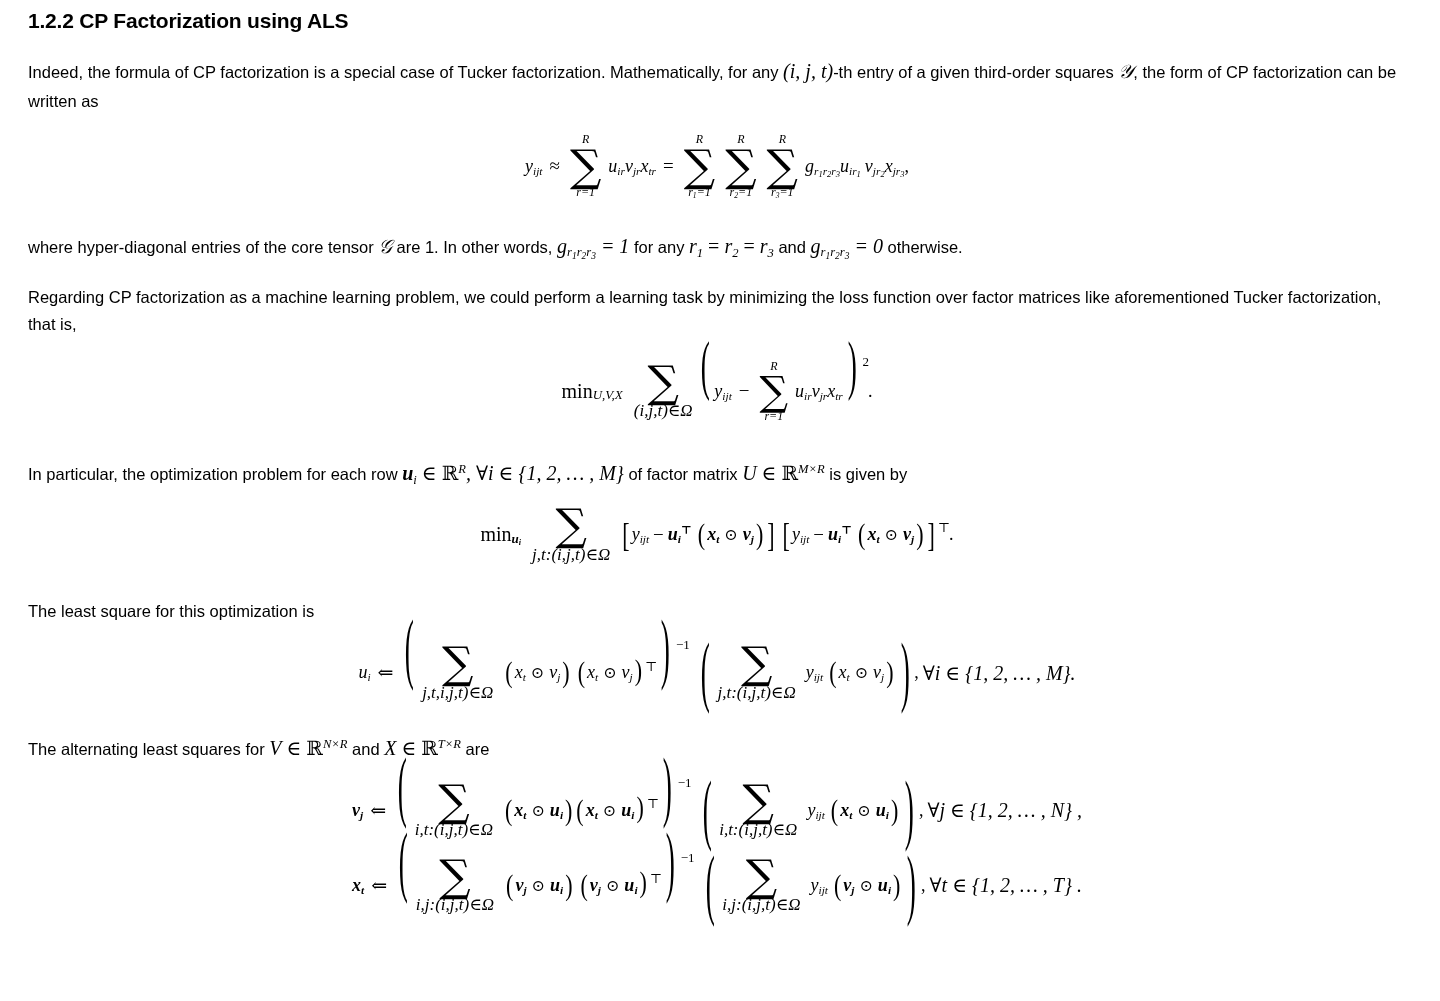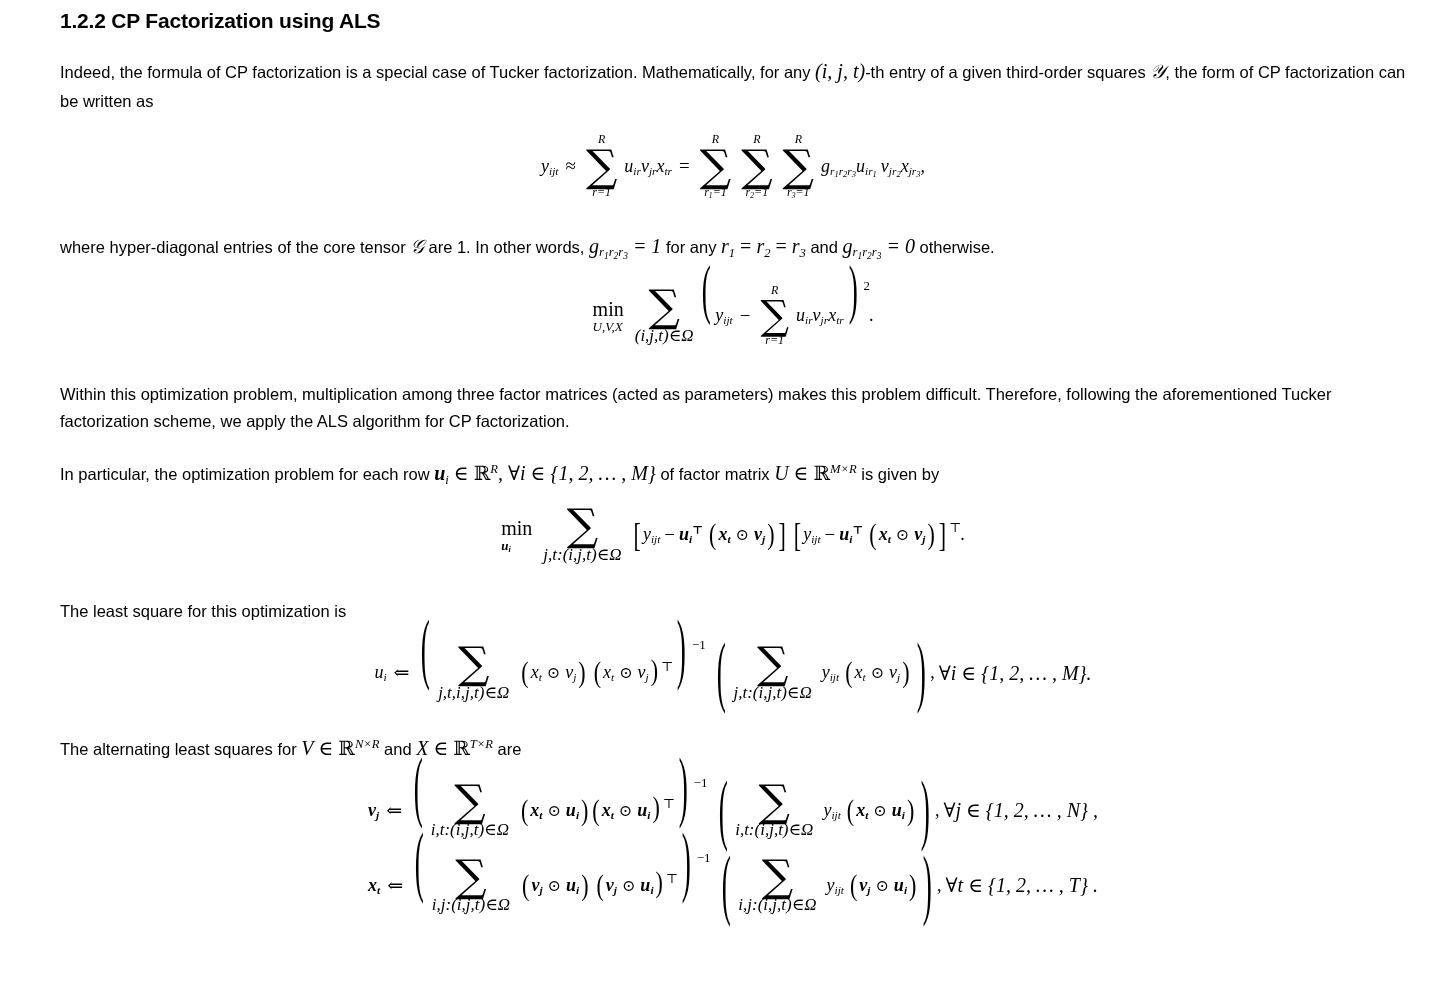--- a/index.html
+++ b/index.html
@@ -16,21 +16,20 @@
   }
   #page {
     width: 1440px;
     height: 1001px;
     position: relative;
     padding: 0;
     box-sizing: border-box;
   }
   .content {
     padding: 8px 34px 0 28px;
-    margin-left: 32px;
   }
 
   h2.section-title {
     font-family: "Liberation Sans", sans-serif;
     font-size: 21px;
     font-weight: bold;
     letter-spacing: -0.2px;
     margin: 0 0 22px 0;
     line-height: 1.2;
   }
@@ -103,22 +102,22 @@
     font-family: "DejaVu Serif", "Liberation Serif", serif;
     font-style: normal;
     line-height: 0.92;
     font-weight: 500;
   }
   .bigop .sym.lg { font-size: 44px; }
   .bigop .lim.top { margin-bottom: 0px; }
 
   .minop {
     display: inline-flex;
-    flex-direction: column;
-    align-items: flex-start;
+    flex-direction: row;
+    align-items: flex-end;
     line-height: 1.05;
     margin-right: 4px;
     font-style: normal;
   }
   .minop .mintxt { font-size: 20px; font-style: normal; }
   .minop .minsub { font-size: 13px; font-style: italic; }
   .minop .minsub.bold { font-weight: bold; }
 
   
   .paren {
@@ -227,20 +226,21 @@
         <span class="math">v<sub>jr<sub>2</sub></sub></span>
         <span class="math">x<sub>jr<sub>3</sub></sub></span>
         <span class="math mathup">,</span>
       </span>
     </div>
 
     <p class="para">
       <span>where hyper-diagonal entries of the core tensor </span><span class="cal">𝒢</span><span> are 1. In other words, </span><span class="inline-math">g<sub>r<sub>1</sub>r<sub>2</sub>r<sub>3</sub></sub></span><span class="inline-math up">&nbsp;=&nbsp;1</span><span> for any </span><span class="inline-math">r<sub>1</sub> <span class="up">=</span> r<sub>2</sub> <span class="up">=</span> r<sub>3</sub></span><span> and </span><span class="inline-math">g<sub>r<sub>1</sub>r<sub>2</sub>r<sub>3</sub></sub></span><span class="inline-math up">&nbsp;=&nbsp;0</span><span> otherwise.</span>
     </p>
 
+    <p class="para">Regarding CP factorization as a machine learning problem, we could perform a learning task by minimizing the loss function over factor matrices like aforementioned Tucker factorization, that is,</p>
 
     <div class="eqblock" style="margin-top:14px;margin-bottom:34px;">
       <span class="eqrow">
         <span class="minop">
           <span class="mintxt">min</span>
           <span class="minsub">U,V,X</span>
         </span>
         <span class="sep-s"></span>
         <span class="bigop">
           <span class="sym lg">∑</span>
@@ -261,21 +261,20 @@
             <span class="math">v<sub>jr</sub></span>
             <span class="math">x<sub>tr</sub></span>
           </span>
           <span class="paren">)</span>
           <span class="exp">2</span>
         </span>
         <span class="math mathup">.</span>
       </span>
     </div>
 
-    <p class="para">Within this optimization problem, multiplication among three factor matrices (acted as parameters) makes this problem difficult. Therefore, following the aforementioned Tucker factorization scheme, we apply the ALS algorithm for CP factorization.</p>
 
     <p class="para tight">
       <span>In particular, the optimization problem for each row </span><span class="inline-math"><b>u</b><sub>i</sub></span><span class="inline-math up">&nbsp;∈&nbsp;<span class="bbR">ℝ</span><sup class="ital">R</sup>, ∀<i>i</i> ∈ {1, 2, … , <i>M</i>}</span><span> of factor matrix </span><span class="inline-math">U</span><span class="inline-math up">&nbsp;∈&nbsp;<span class="bbR">ℝ</span><sup class="ital">M×R</sup></span><span> is given by</span>
     </p>
 
     <div class="eqblock" style="margin-top:12px;margin-bottom:34px;">
       <span class="eqrow">
         <span class="minop">
           <span class="mintxt">min</span>
           <span class="minsub bold"><i>u</i><sub>i</sub></span>

